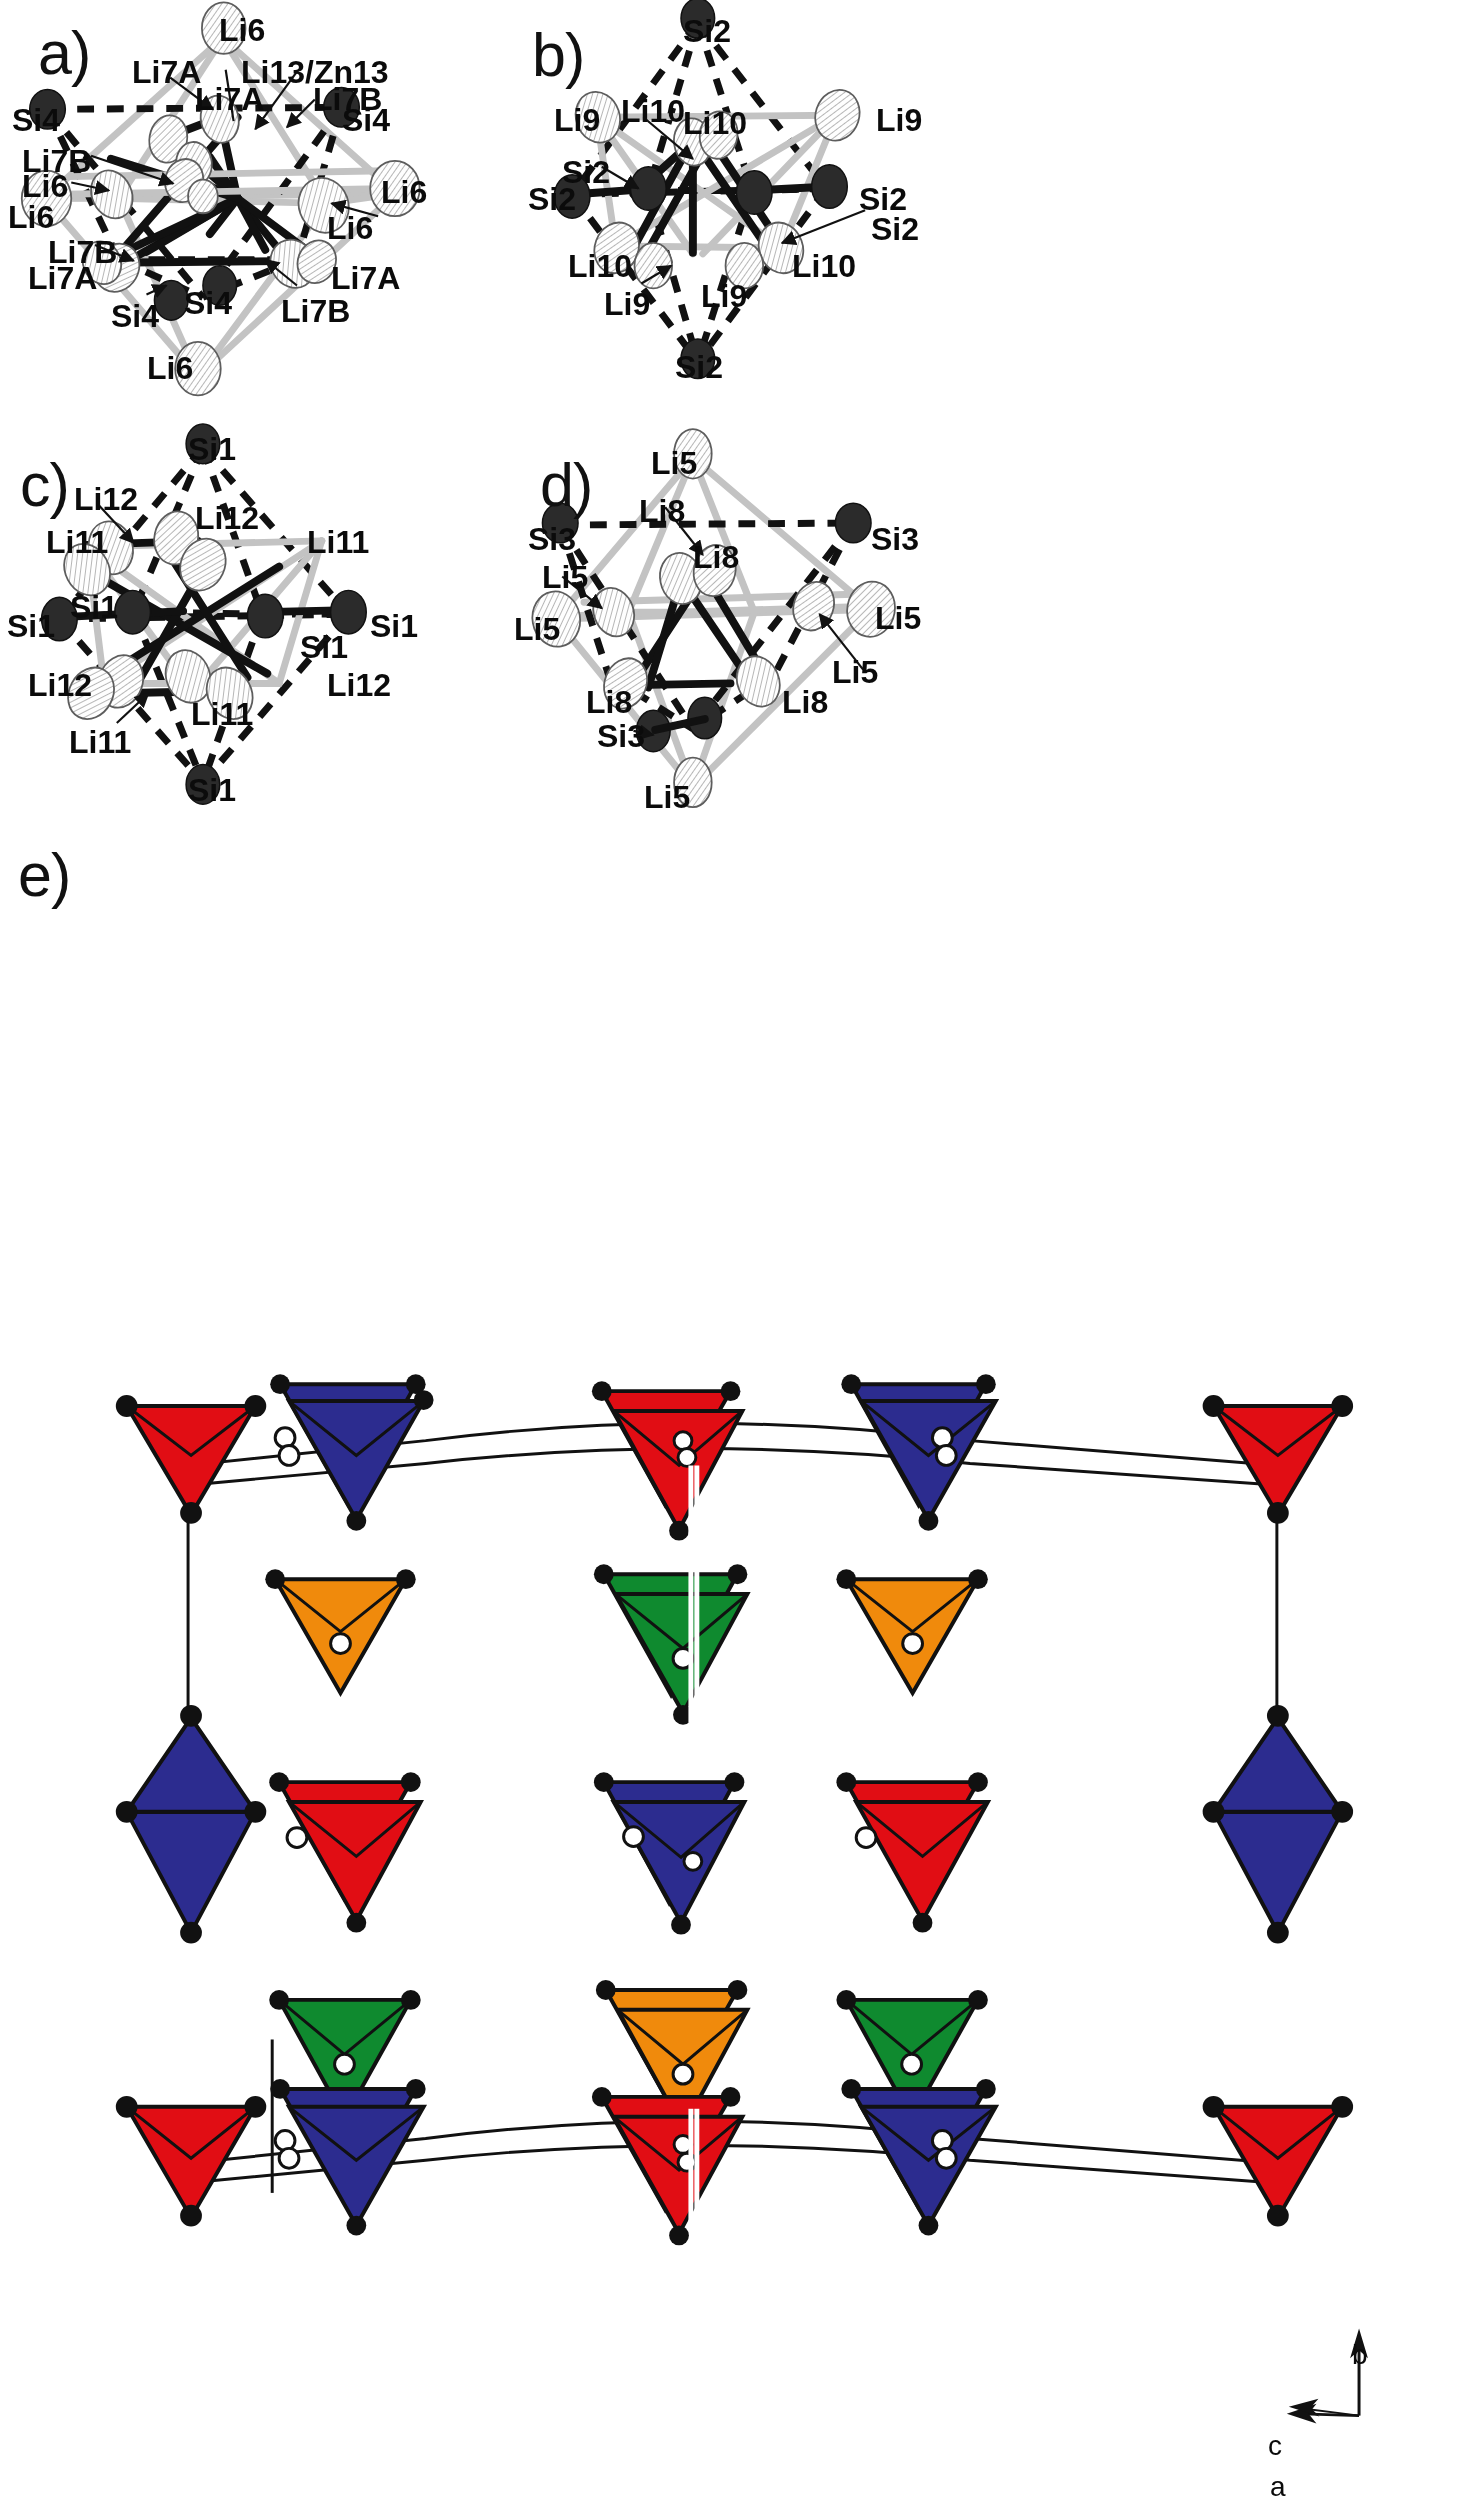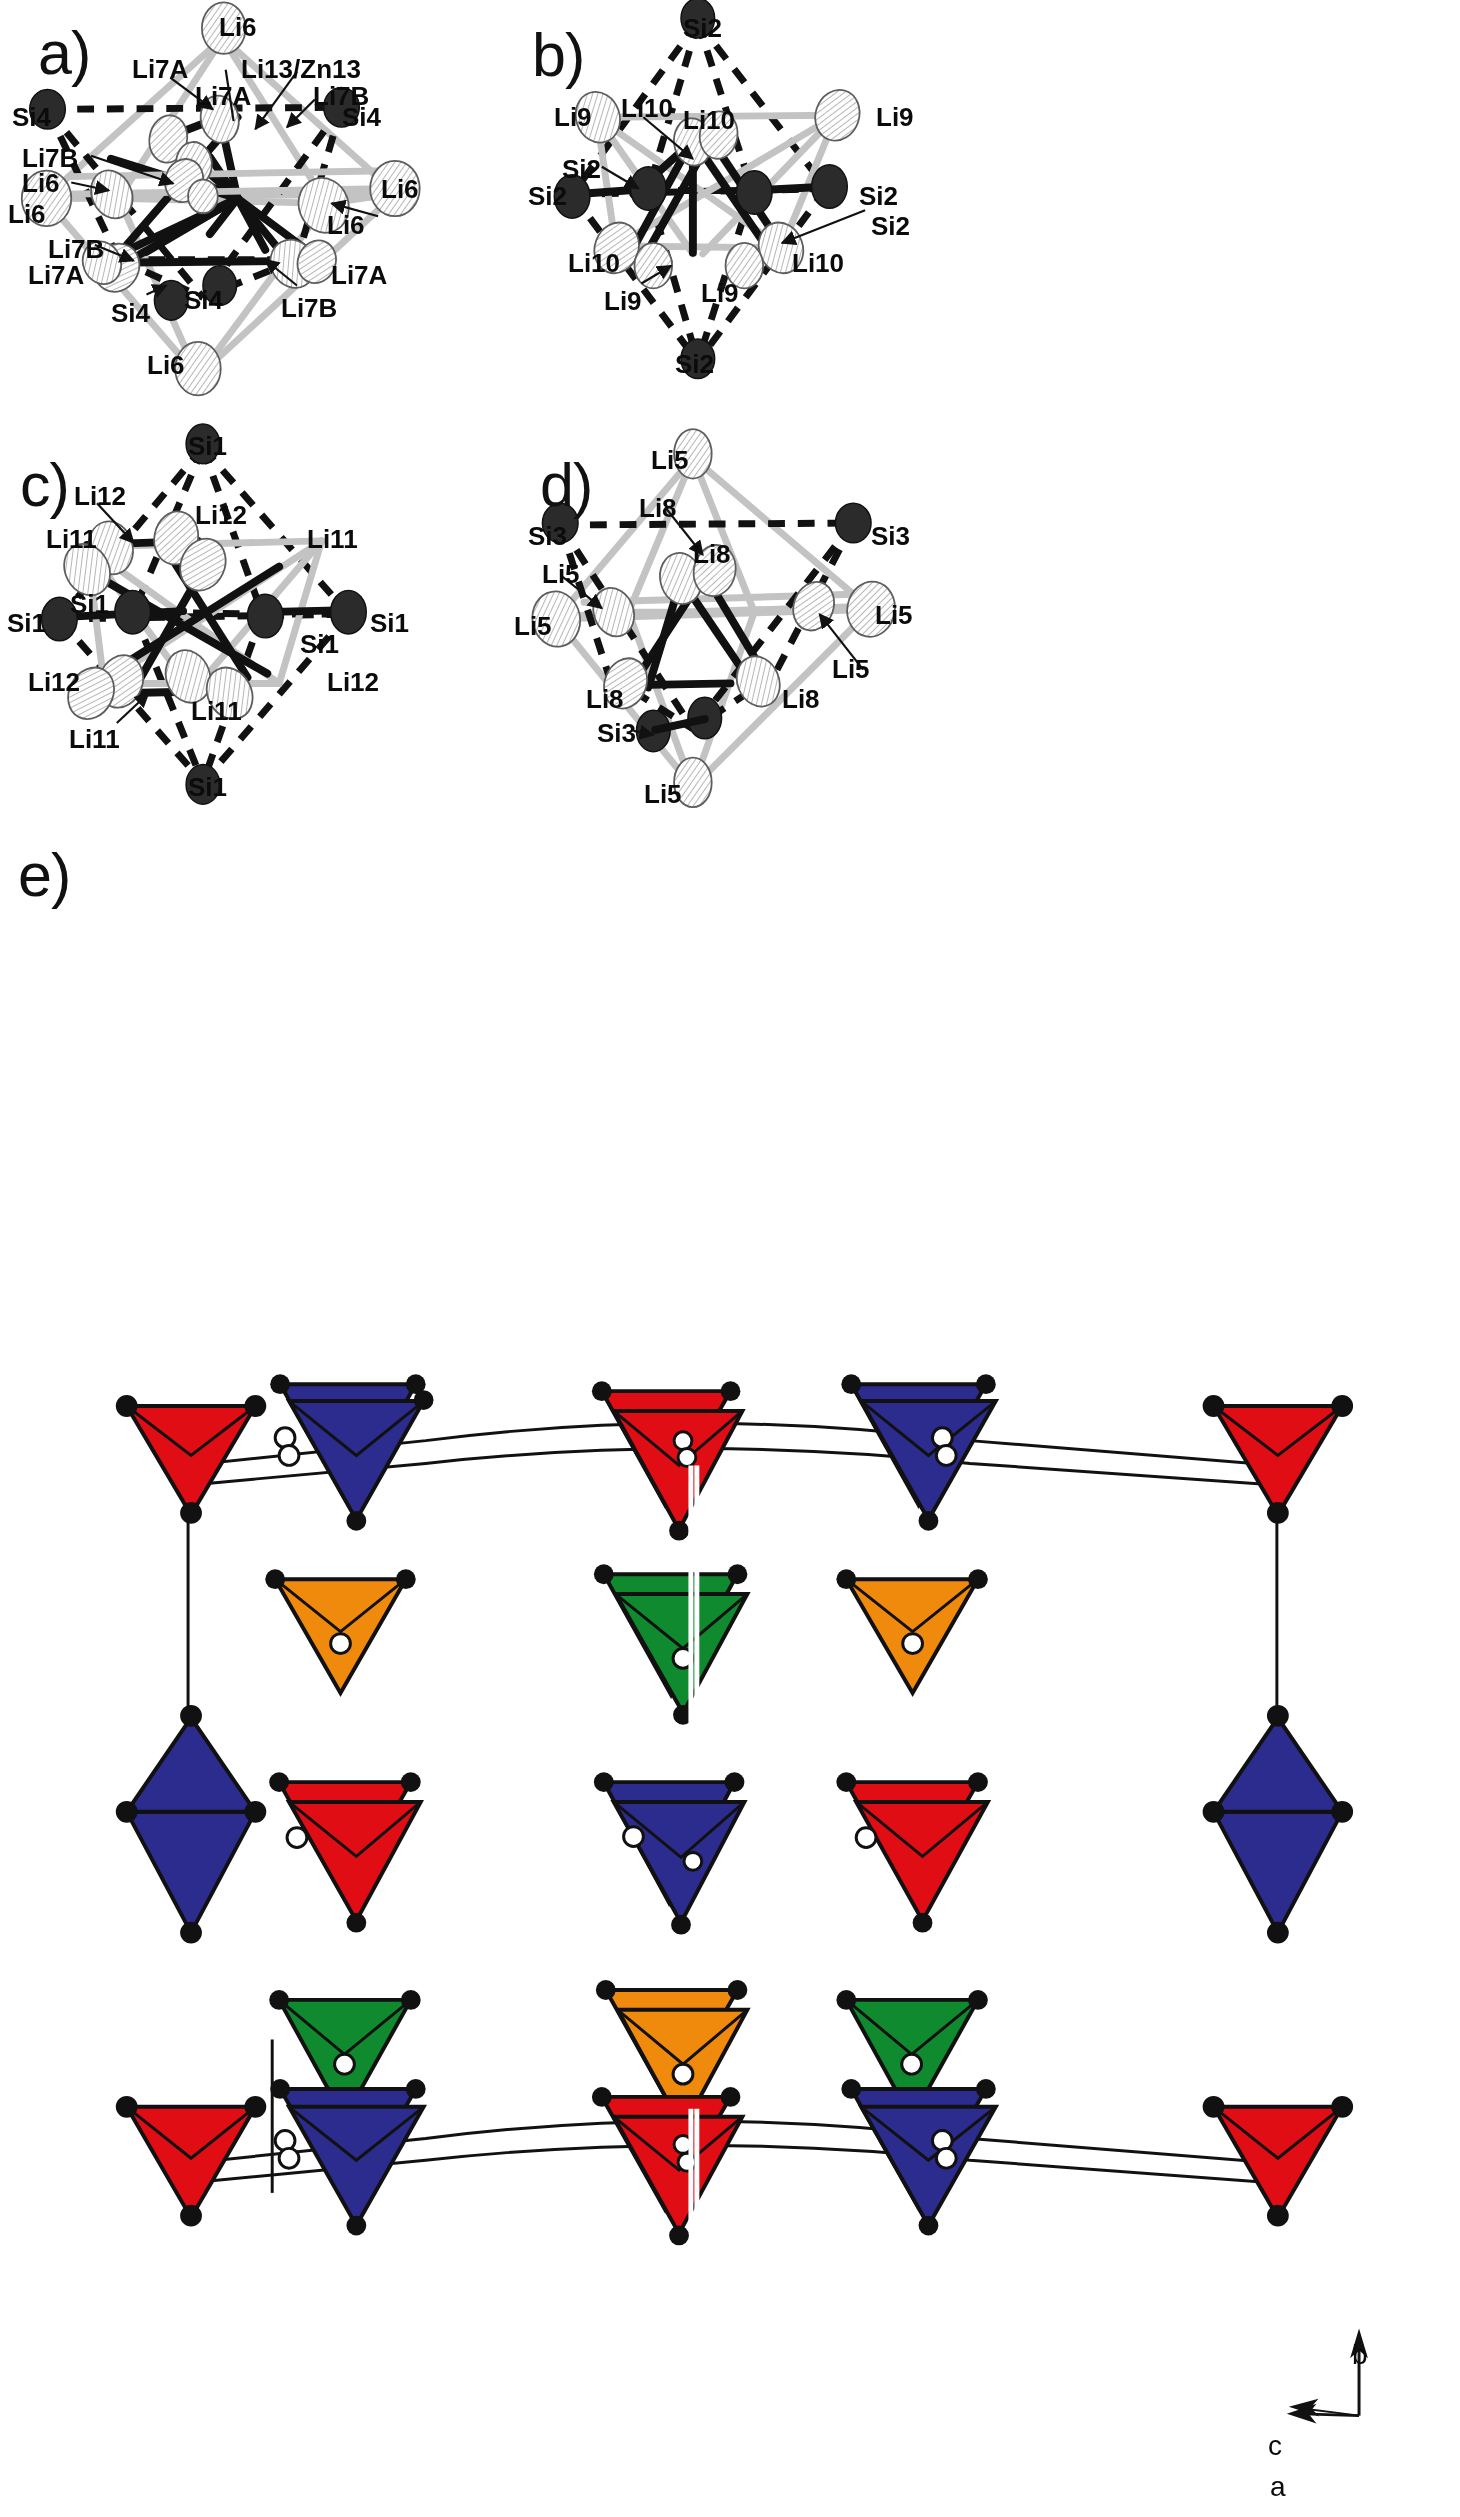--- a/index.html
+++ b/index.html
@@ -23,21 +23,21 @@
     position: absolute;
     font-family: "Liberation Sans", sans-serif;
     font-size: 61px;
     font-weight: 400;
     letter-spacing: -1px;
     color: #111;
   }
   .atom-label {
     position: absolute;
     font-family: "Liberation Sans", sans-serif;
-    font-size: 26px;
+    font-size: 32px;
     font-weight: 700;
     color: #0b0b0b;
     white-space: nowrap;
     line-height: 1;
   }
   .axis-label {
     position: absolute;
     font-family: "Liberation Sans", sans-serif;
     font-size: 28px;
     font-weight: 400;

